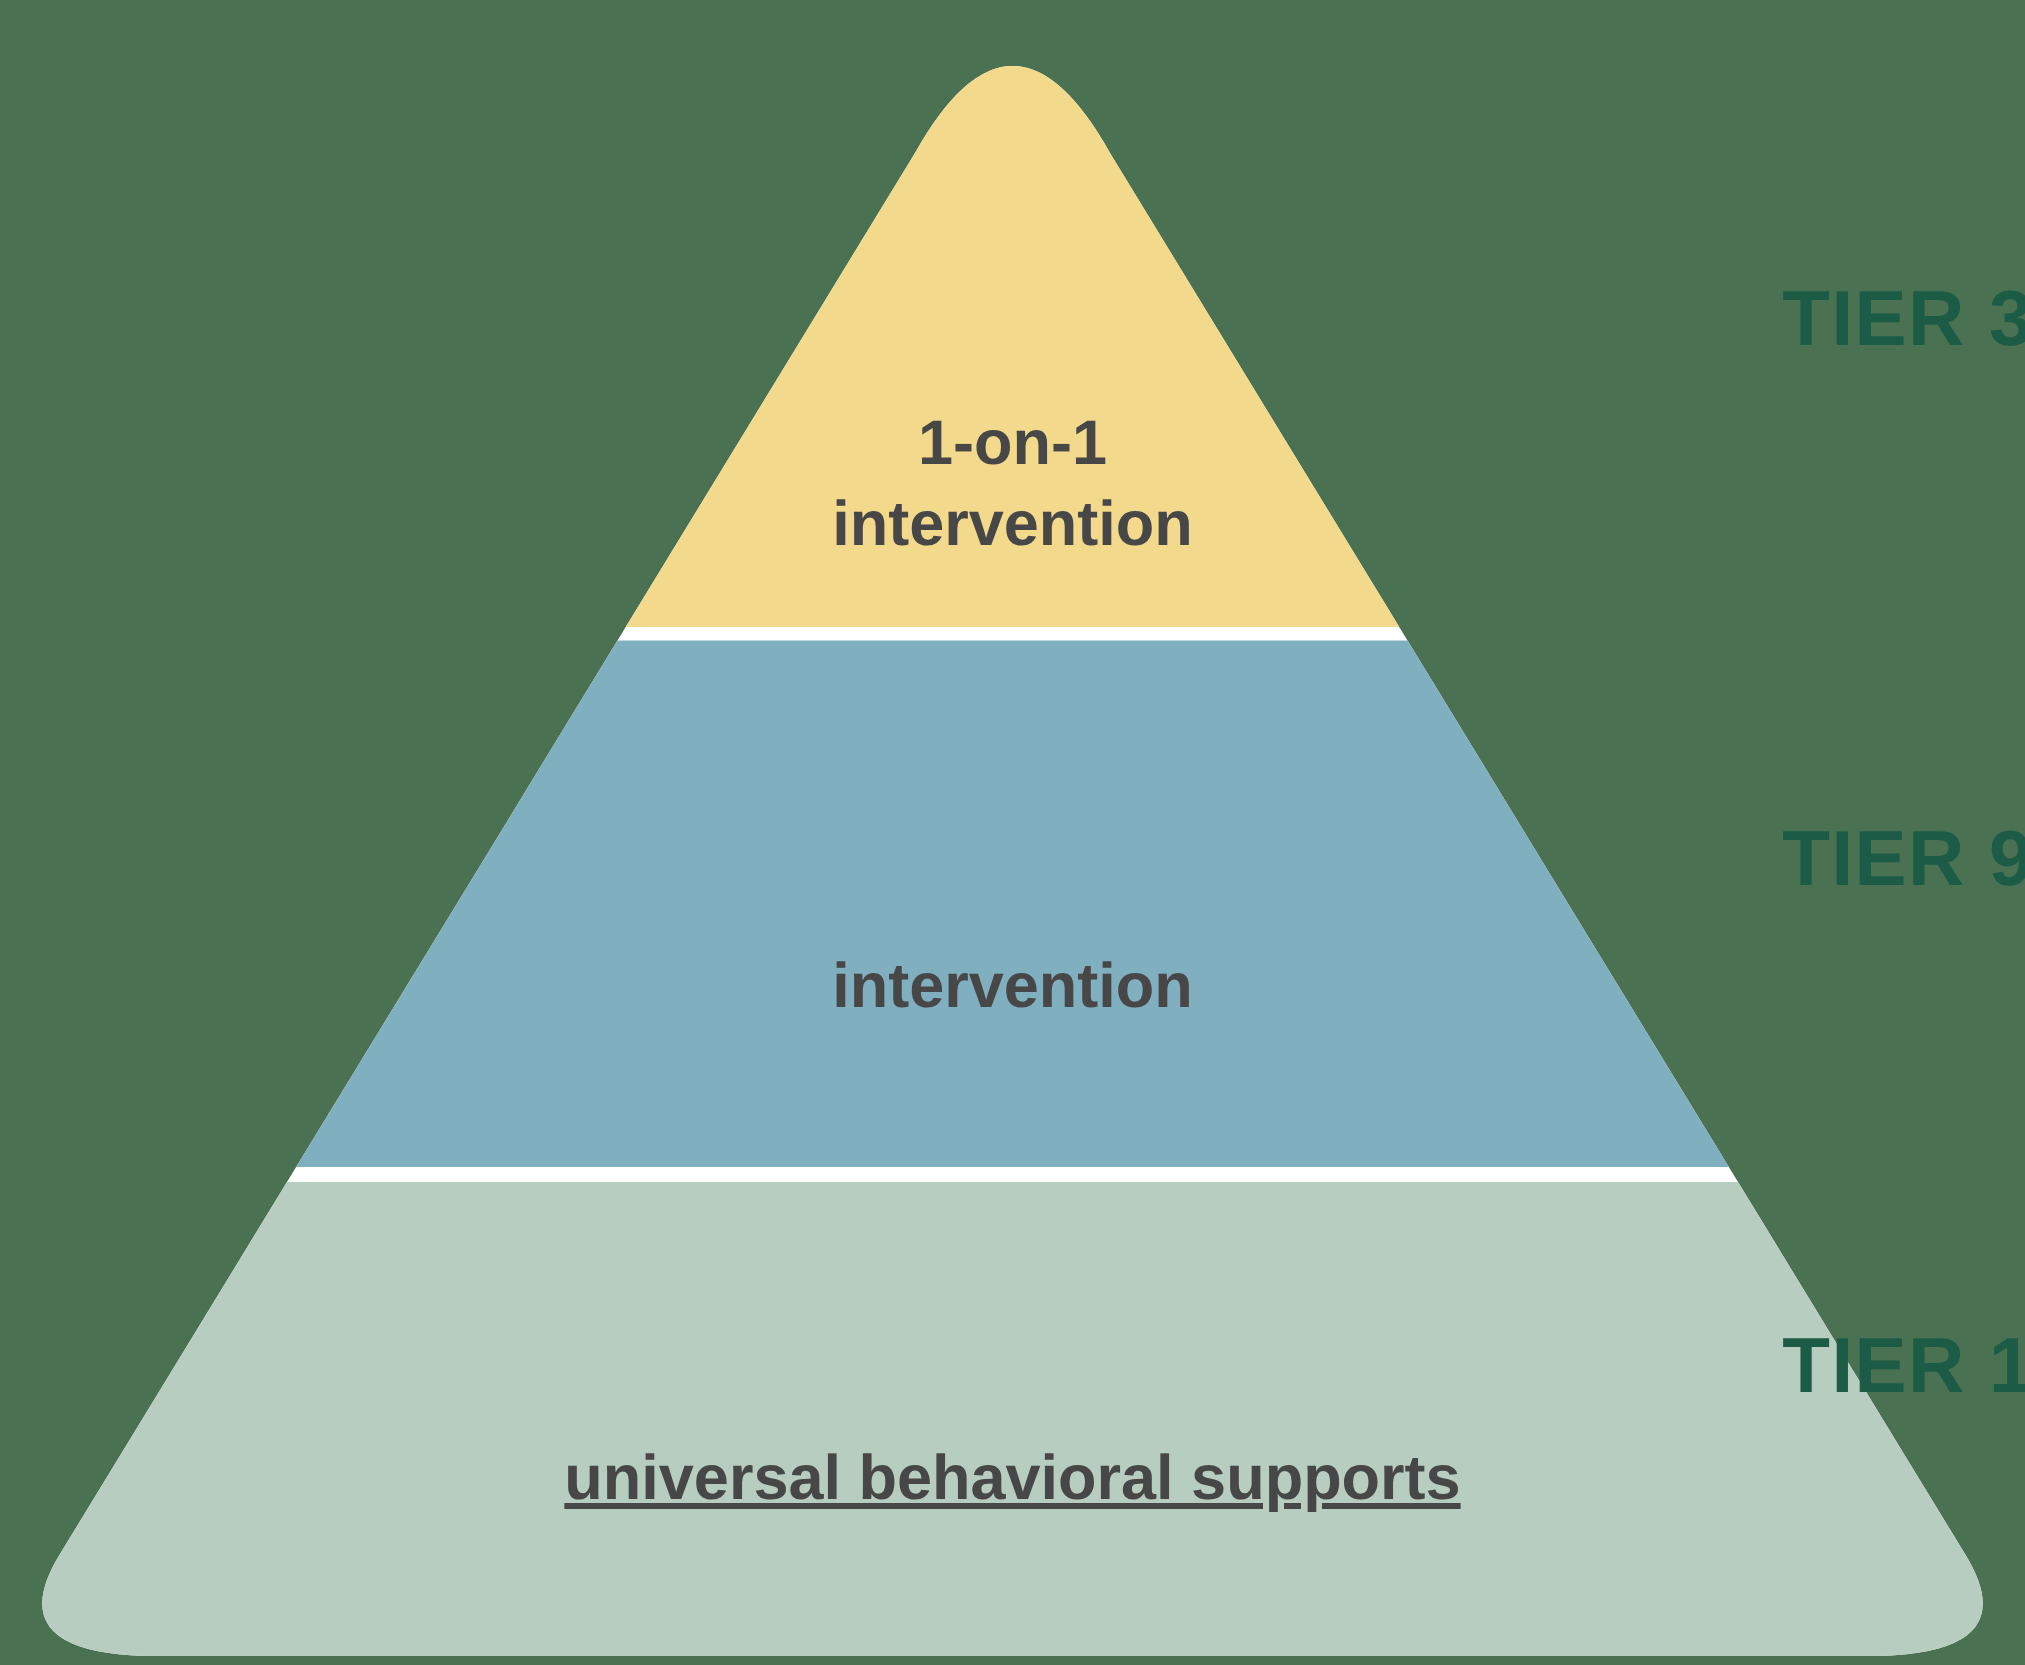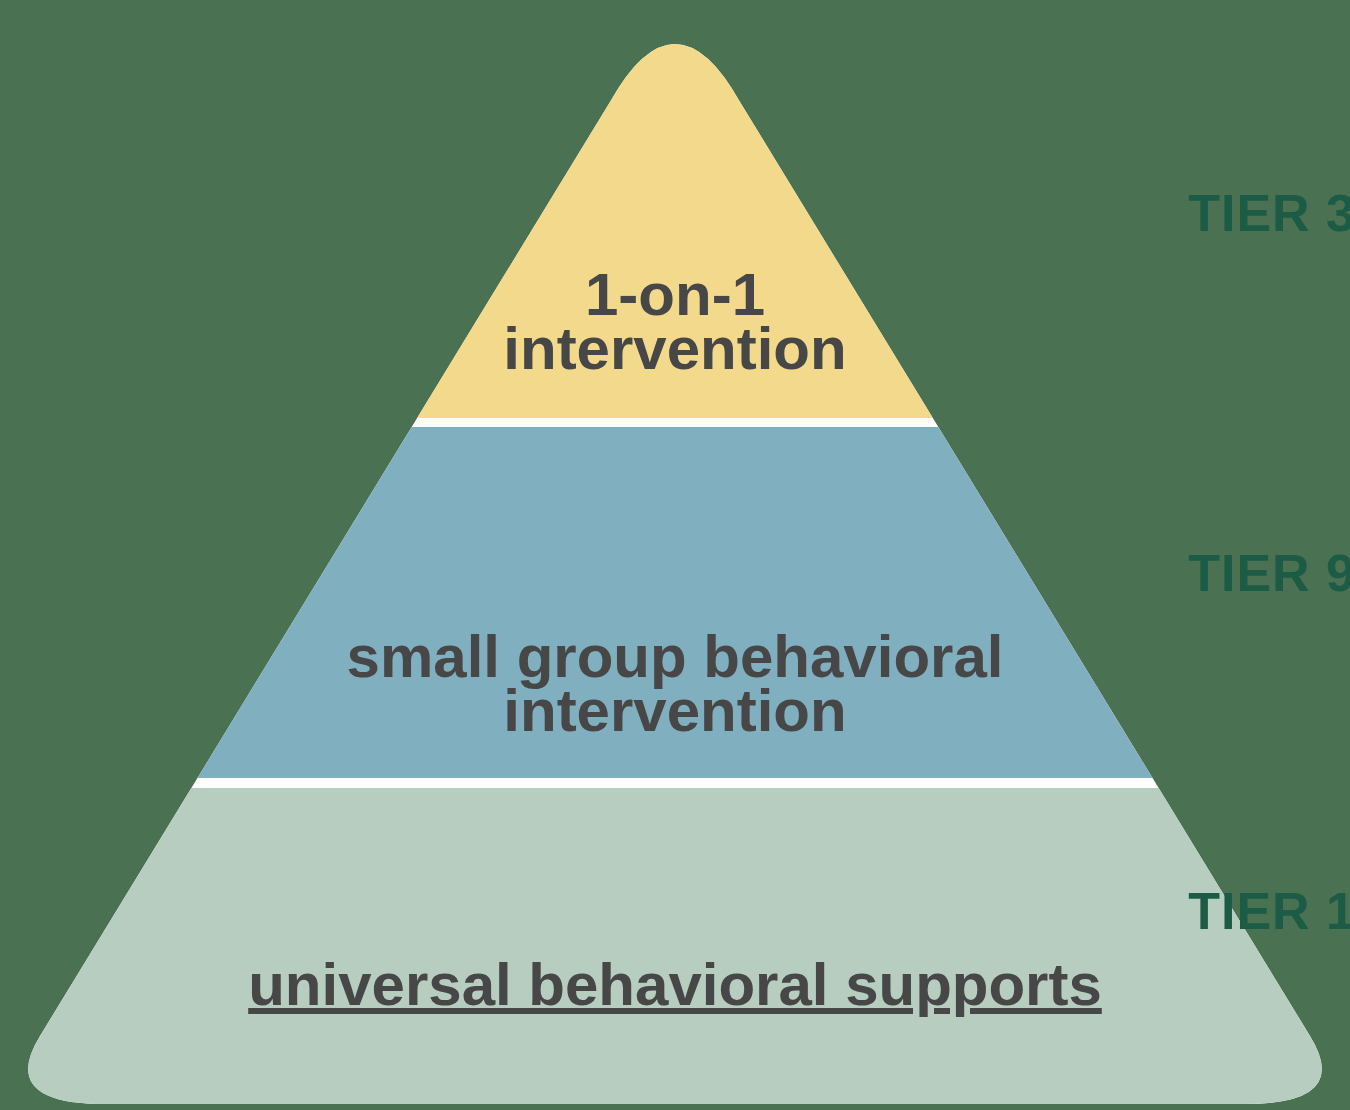--- a/index.html
+++ b/index.html
@@ -20,21 +20,21 @@
     font-weight: 700;
     letter-spacing: 1px;
     line-height: 54px;
     color: #1C5B45;
   }
   .tier-desc {
     position: absolute;
     left: 0;
     width: 100%;
     text-align: center;
-    font-size: 60px;
+    font-size: 42px;
     font-weight: 700;
     line-height: 54px;
     color: #474747;
   }
   .label-tier3 { top: 186px; }
   .desc-tier3  { top: 268px; }
   .label-tier2 { top: 546px; }
   .desc-tier2  { top: 630px; }
   .label-tier1 { top: 884px; }
   .desc-tier1  { top: 958px; text-decoration: underline; }
@@ -68,21 +68,20 @@
   </svg>
 
   <div class="tier-label label-tier3">TIER 3</div>
   <div class="tier-desc desc-tier3">
     <div>1-on-1</div>
     <div>intervention</div>
   </div>
 
   <div class="tier-label label-tier2">TIER 9</div>
   <div class="tier-desc desc-tier2">
-    <div>small group behavioral</div>
     <div>intervention</div>
   </div>
 
   <div class="tier-label label-tier1">TIER 1</div>
   <div class="tier-desc desc-tier1">
     <div>universal behavioral supports</div>
   </div>
 
 </div>
 

